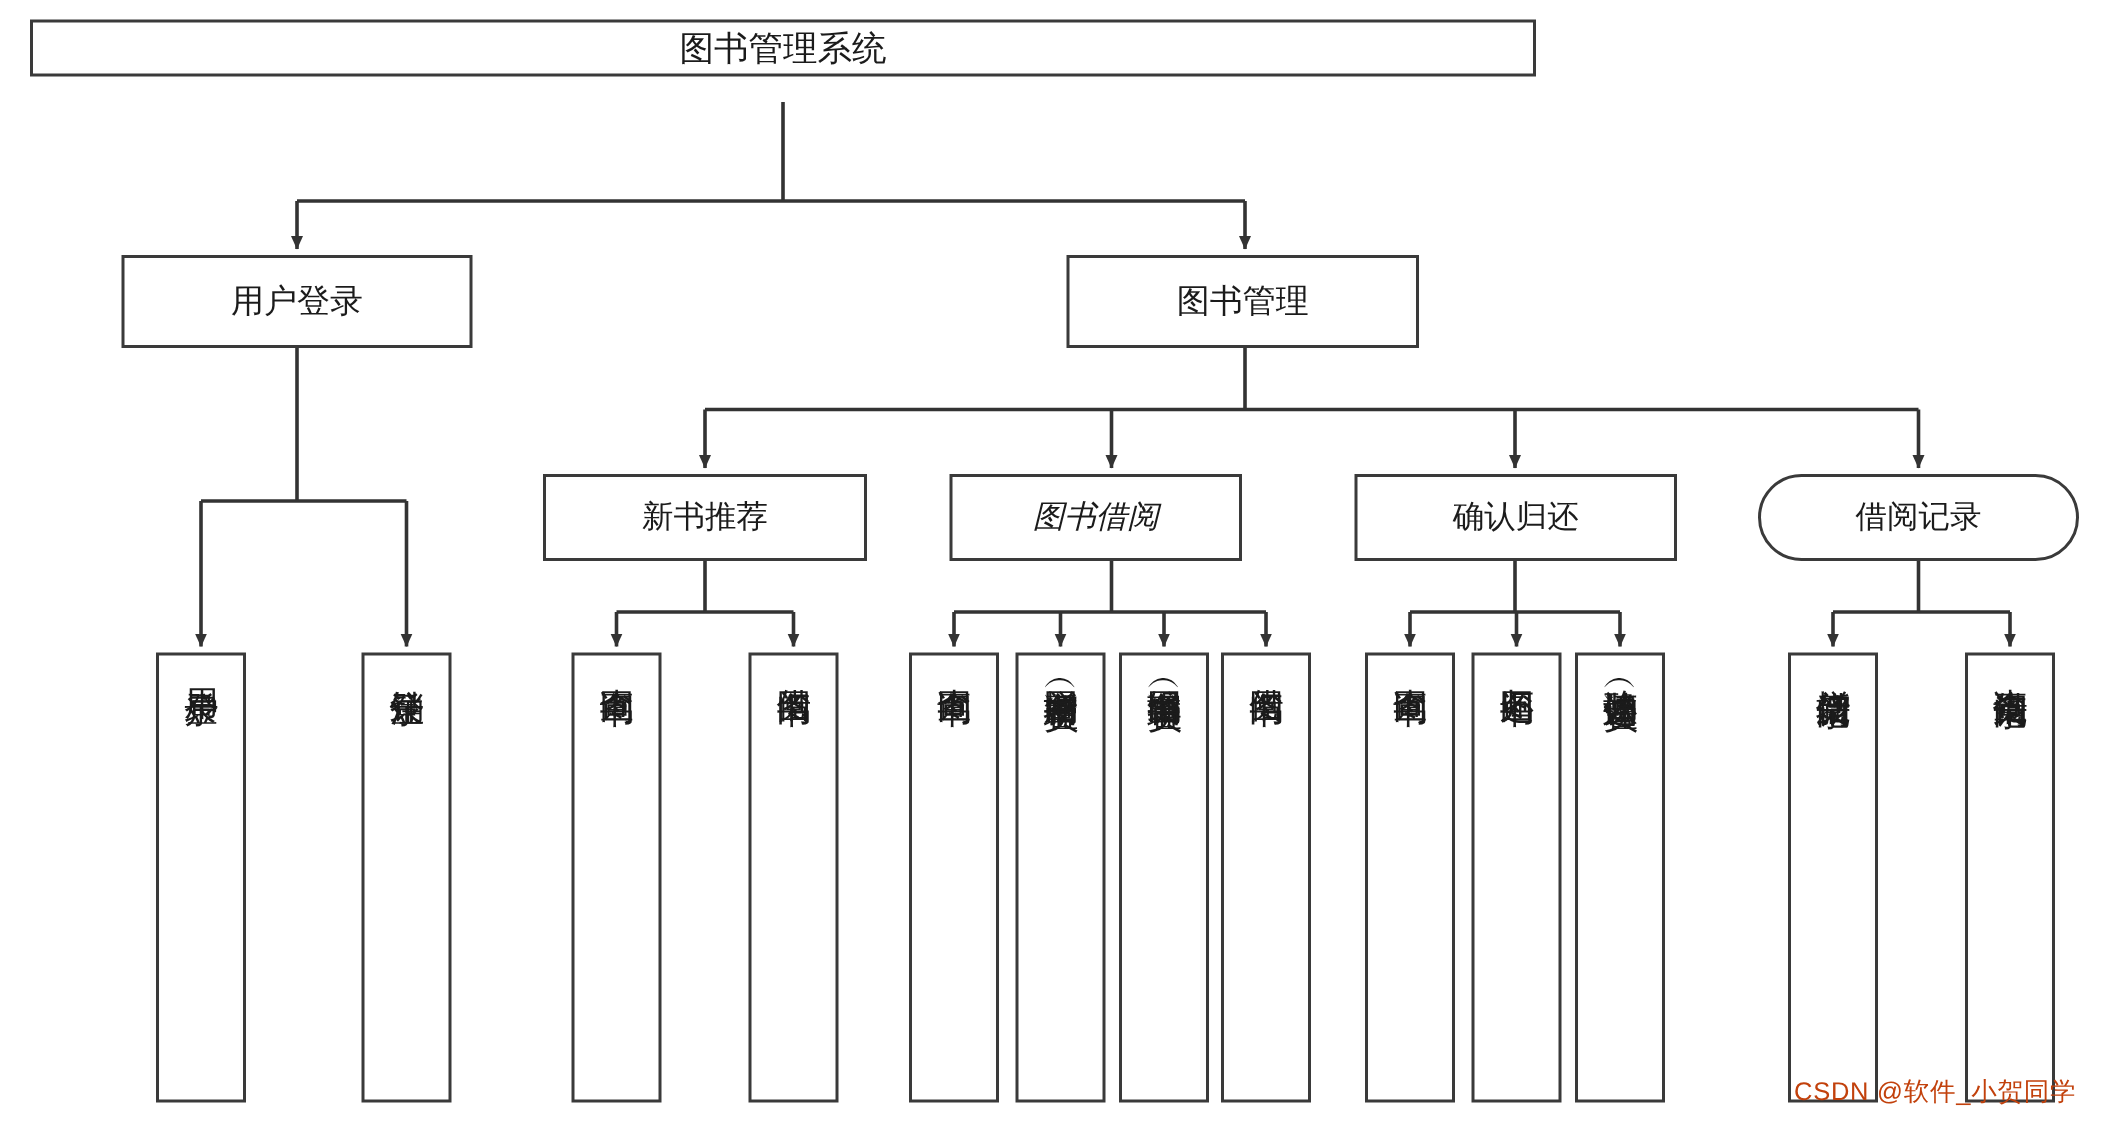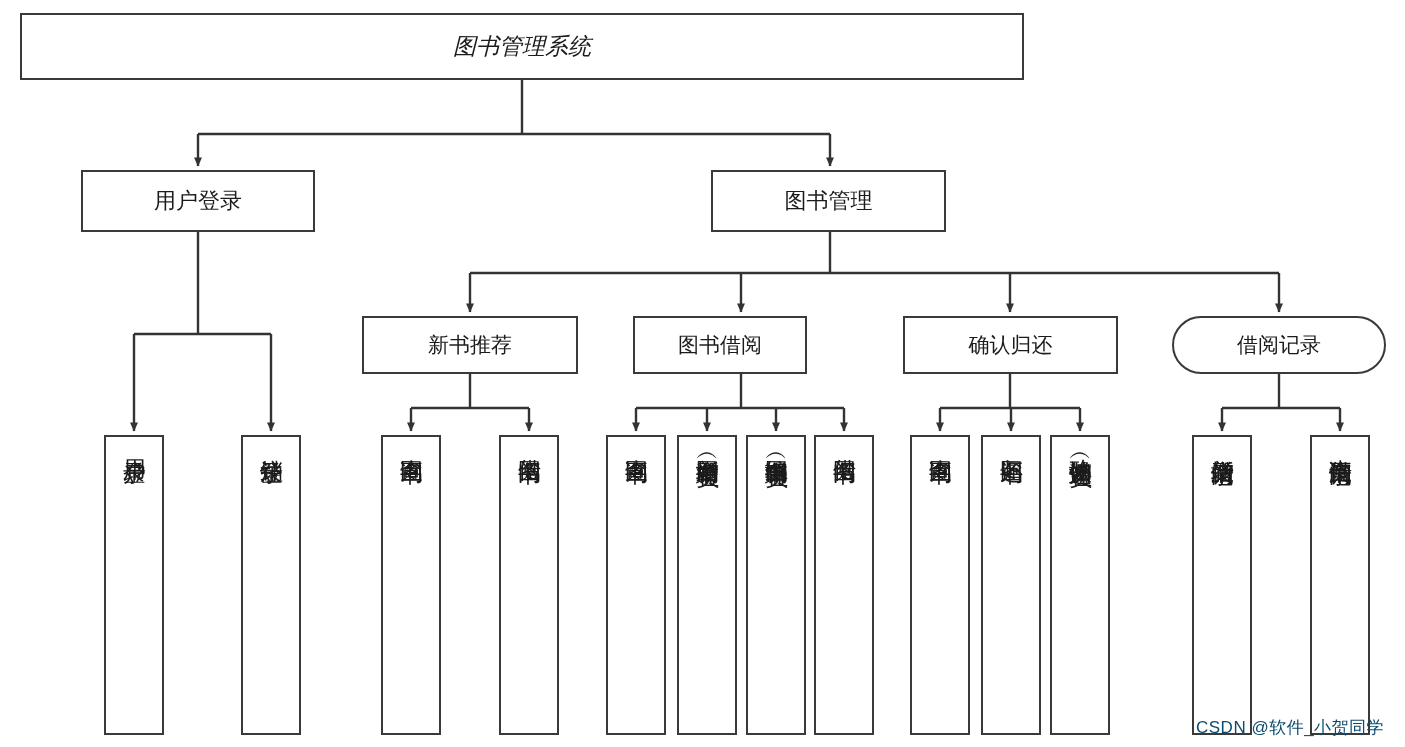--- a/index.html
+++ b/index.html
@@ -60,21 +60,21 @@
     writing-mode: vertical-rl;
     text-orientation: upright;
     font-size: 23px;
     line-height: 1.12;
     letter-spacing: 1px;
     white-space: nowrap;
   }
   .watermark {
     position: absolute;
     font-size: 17px;
-    color: #0c4a6e;
+    color: #c2410c;
     white-space: nowrap;
     letter-spacing: 0.5px;
   }
 </style>
 </head>
 <body>
 
 <div id="diagram-root">
 
   <svg class="connectors" viewBox="0 0 1405 747" xmlns="http://www.w3.org/2000/svg">
@@ -120,35 +120,35 @@
       <path d="M1011,408 L1011,431" marker-end="url(#arrowhead)"></path>
       <path d="M1080,408 L1080,431" marker-end="url(#arrowhead)"></path>
 
       <path d="M1279,374 L1279,408"></path>
       <path d="M1222,408 L1340,408"></path>
       <path d="M1222,408 L1222,431" marker-end="url(#arrowhead)"></path>
       <path d="M1340,408 L1340,431" marker-end="url(#arrowhead)"></path>
     </g>
   </svg>
 
-  <div class="node node-root" style="left:20px; top:13px; width:1004px; height:67px;font-style:italic;">
+  <div class="node node-root" style="left:20px; top:13px; width:1004px; height:38px;">
     <span class="label">图书管理系统</span>
   </div>
 
   <div class="node node-l2" style="left:81px; top:170px; width:234px; height:62px;">
     <span class="label">用户登录</span>
   </div>
   <div class="node node-l2" style="left:711px; top:170px; width:235px; height:62px;">
     <span class="label">图书管理</span>
   </div>
 
   <div class="node node-l3" style="left:362px; top:316px; width:216px; height:58px;">
     <span class="label">新书推荐</span>
   </div>
-  <div class="node node-l3" style="left:633px; top:316px; width:174px; height:58px;">
+  <div class="node node-l3" style="left:633px; top:316px; width:195px; height:58px;font-style:italic;">
     <span class="label">图书借阅</span>
   </div>
   <div class="node node-l3" style="left:903px; top:316px; width:215px; height:58px;">
     <span class="label">确认归还</span>
   </div>
   <div class="node node-l3" style="left:1172px; top:316px; width:214px; height:58px;border-radius:29px;">
     <span class="label">借阅记录</span>
   </div>
 
   <div class="node node-leaf" style="left:104px; top:435px; width:60px; height:300px;">

